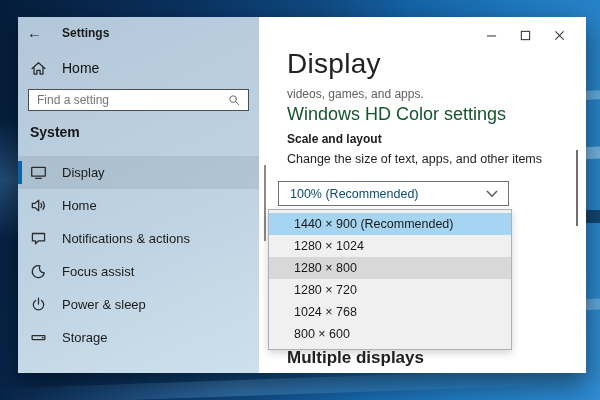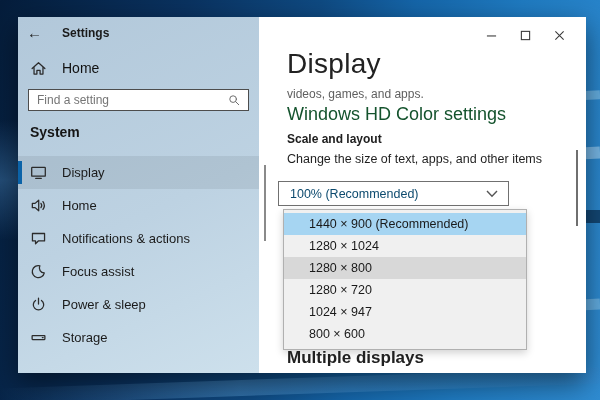--- a/index.html
+++ b/index.html
@@ -82,21 +82,20 @@
     background:#fff; border:1.5px solid #707070;
     display:flex; align-items:center; cursor:default;
   }
   .select-box .val { flex:1; font-size:12.5px; padding-left:11px; color:#0c4a6e; white-space:nowrap; }
   .select-box svg { width:12px; height:8px; margin-right:10px; flex:none; }
 
   .listbox {
     position:absolute; top:192px; left:9px; width:244px; height:141px;
     background:#f0f0f0; border:1px solid #b0b0b0; padding-top:3px;
     box-shadow:0 3px 8px rgba(0,0,0,.18);
-    margin-left:15px;
   }
   .option { height:22px; line-height:22px; font-size:12.5px; padding-left:25px; color:#1a1a1a; white-space:nowrap; cursor:default; }
   .option.selected { background:#a6d5f2; }
   .option.hover { background:#d8d8d8; }
 
   .scroll-thumb { position:absolute; width:2px; background:#8a8a8a; }
   .scroll-thumb.pane-left { left:5px; top:148px; height:76px; }
   .scroll-thumb.pane-right { right:8px; top:133px; height:76px; background:#6f6f6f; }
 
   .ic { fill:none; stroke:#2b2b2b; stroke-width:1.2; stroke-linejoin:round; stroke-linecap:round; }
@@ -230,21 +229,21 @@
         <svg viewBox="0 0 12 8">
           <path d="M1 1 L6 6.2 L11 1" fill="none" stroke="#555" stroke-width="1.4"></path>
         </svg>
       </div>
 
       <div class="listbox">
         <div class="option selected">1440 × 900 (Recommended)</div>
         <div class="option">1280 × 1024</div>
         <div class="option hover">1280 × 800</div>
         <div class="option">1280 × 720</div>
-        <div class="option">1024 × 947</div>
+        <div class="option">1024 × 768</div>
         <div class="option">800 × 600</div>
       </div>
 
       <div class="h2 multi">Multiple displays</div>
 
     </div>
   </div>
 </div>
 
 </body></html>

